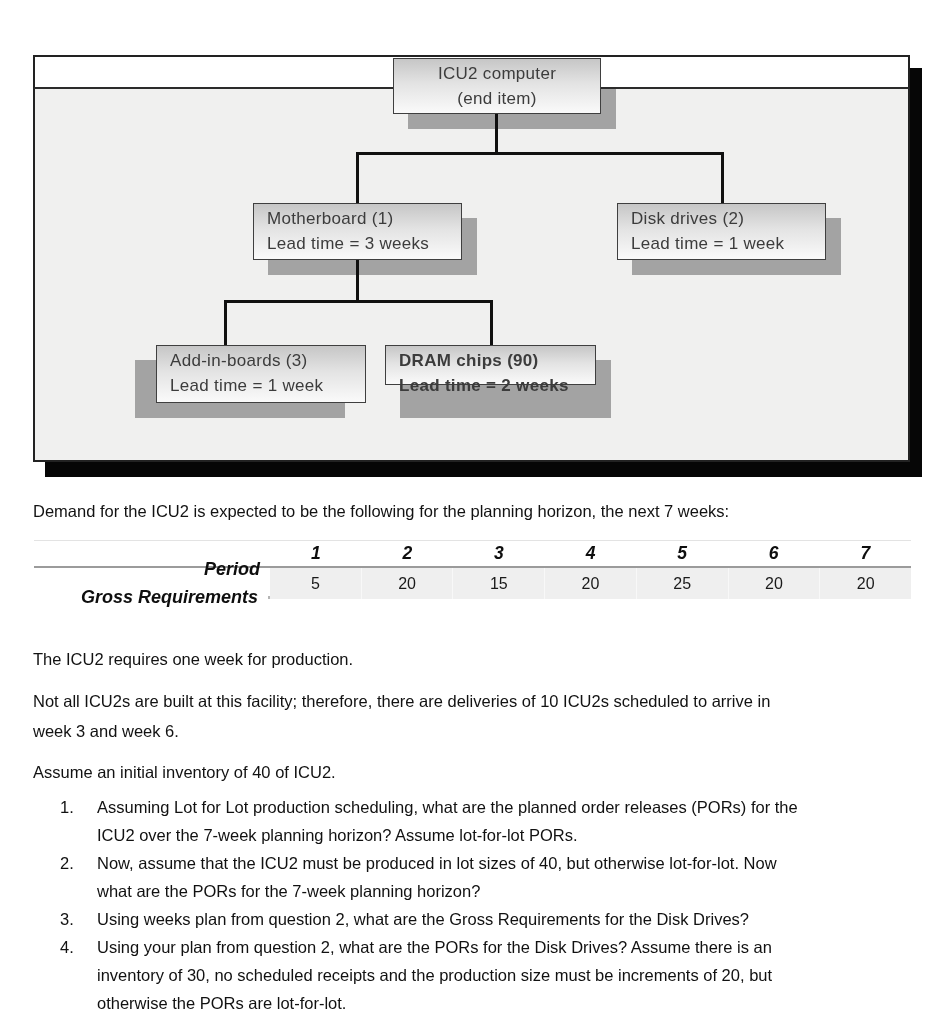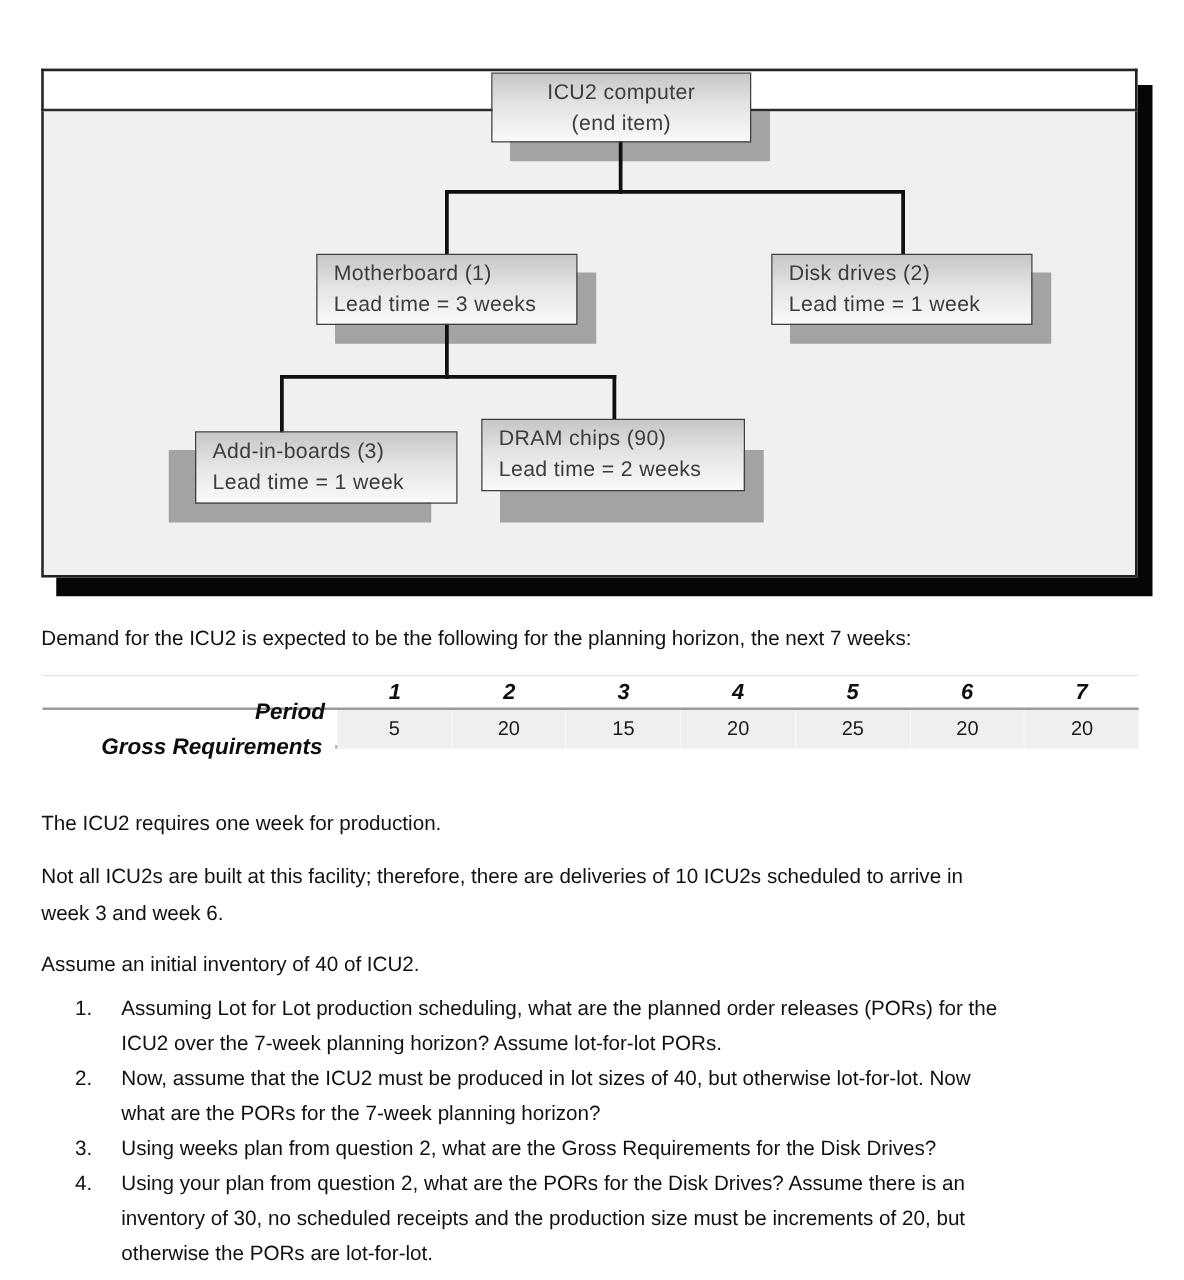--- a/index.html
+++ b/index.html
@@ -104,21 +104,21 @@
       <div>Lead time = 3 weeks</div>
     </div>
     <div class="node left" style="left:617px; top:203px; width:209px; height:57px;">
       <div>Disk drives (2)</div>
       <div>Lead time = 1 week</div>
     </div>
     <div class="node left" style="left:120px; top:345px; width:210px; height:58px;margin-left:36px;">
       <div>Add-in-boards (3)</div>
       <div>Lead time = 1 week</div>
     </div>
-    <div class="node left" style="left:385px; top:335px; width:211px; height:58px;">
+    <div class="node left" style="left:385px; top:345px; width:211px; height:40px;font-weight:bold;">
       <div>DRAM chips (90)</div>
       <div>Lead time = 2 weeks</div>
     </div>
   </div>
 
   <div class="body-text demand-intro">Demand for the ICU2 is expected to be the following for the planning horizon, the next 7 weeks:</div>
 
   <div class="dtable">
     <div class="t-row t-head">
       <div class="t-label">Period</div>

